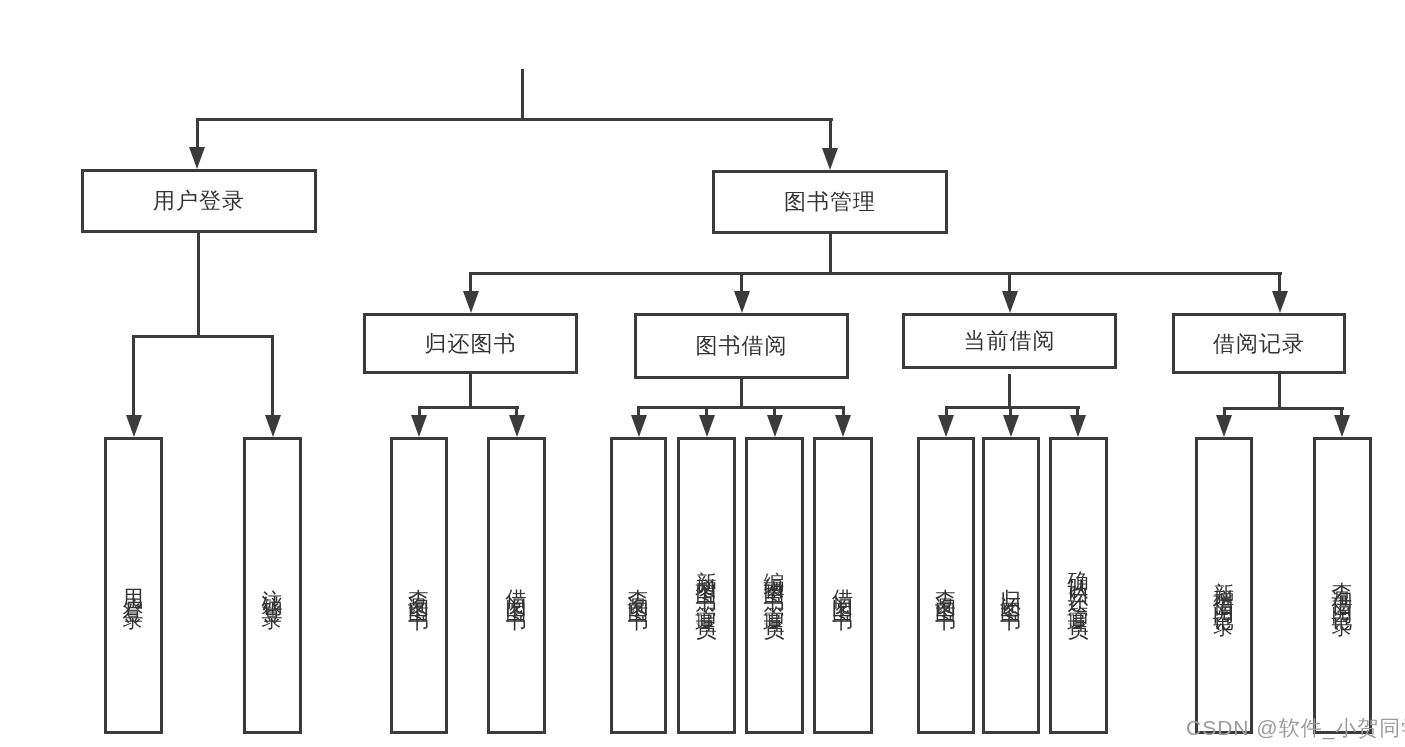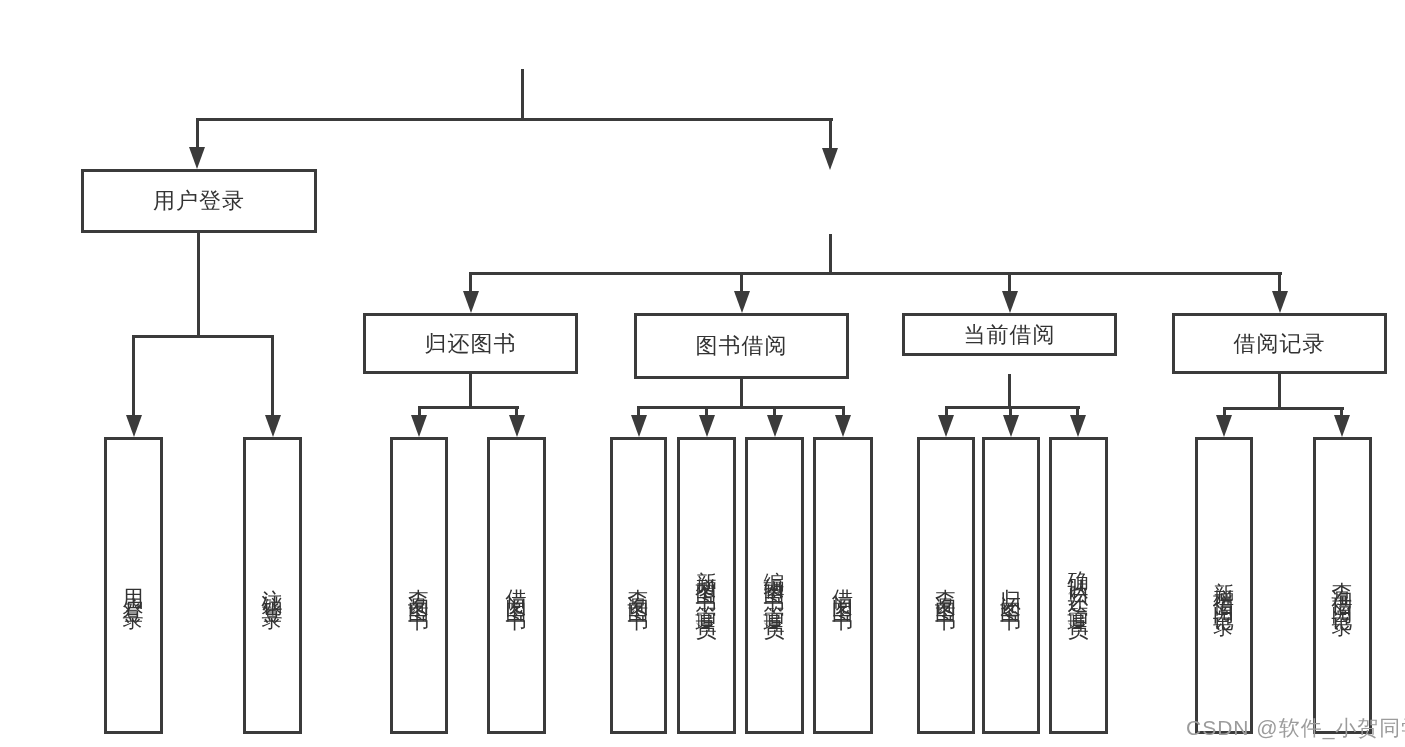--- a/index.html
+++ b/index.html
@@ -90,20 +90,23 @@
     <div class="vline" style="left:521px; top:69px;  height:49px;"></div>
     <div class="hline" style="left:196px; top:118px; width:637px;"></div>
     <div class="vline" style="left:196px; top:118px; height:33px;"></div>
     <div class="arrowhead" style="left:189px; top:147px;"></div>
     <div class="vline" style="left:829px; top:118px; height:33px;"></div>
     <div class="arrowhead" style="left:822px; top:148px;"></div>
   </div>
 
   <div class="box" style="left:81px; top:169px; width:236px; height:64px;">
     <span>用户登录</span>
+  </div>
+  <div class="box" style="left:712px; top:170px; width:236px; height:64px;">
+    <span>图书管理</span>
   </div>
 
   <div>
     <div class="vline" style="left:197px; top:233px; height:102px;"></div>
     <div class="hline" style="left:132px; top:335px; width:142px;"></div>
     <div class="vline" style="left:132px; top:335px; height:82px;"></div>
     <div class="arrowhead" style="left:126px; top:415px;"></div>
     <div class="vline" style="left:271px; top:335px; height:82px;"></div>
     <div class="arrowhead" style="left:265px; top:415px;"></div>
   </div>
@@ -120,24 +123,24 @@
     <div class="vline" style="left:1278px; top:272px; height:22px;"></div>
     <div class="arrowhead" style="left:1272px; top:291px;"></div>
   </div>
 
   <div class="box" style="left:363px; top:313px; width:215px; height:61px;">
     <span>归还图书</span>
   </div>
   <div class="box" style="left:634px; top:313px; width:215px; height:66px;">
     <span>图书借阅</span>
   </div>
-  <div class="box" style="left:902px; top:313px; width:215px; height:43px;">
+  <div class="box" style="left:902px; top:313px; width:215px; height:56px;">
     <span>当前借阅</span>
   </div>
-  <div class="box" style="left:1172px; top:313px; width:215px; height:61px;">
+  <div class="box" style="left:1172px; top:313px; width:174px; height:61px;">
     <span>借阅记录</span>
   </div>
 
   <div>
     <div class="vline" style="left:469px; top:374px; height:32px;"></div>
     <div class="hline" style="left:418px; top:406px; width:101px;"></div>
     <div class="vline" style="left:418px; top:406px; height:11px;"></div>
     <div class="arrowhead" style="left:411px; top:415px;"></div>
     <div class="vline" style="left:515px; top:406px; height:11px;"></div>
     <div class="arrowhead" style="left:509px; top:415px;"></div>

